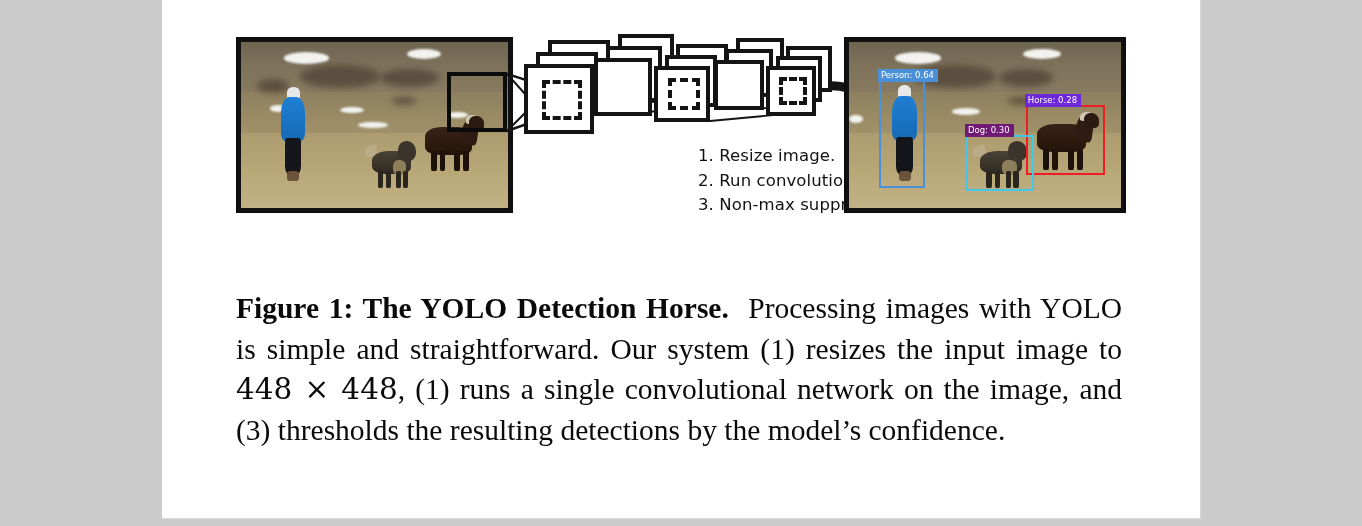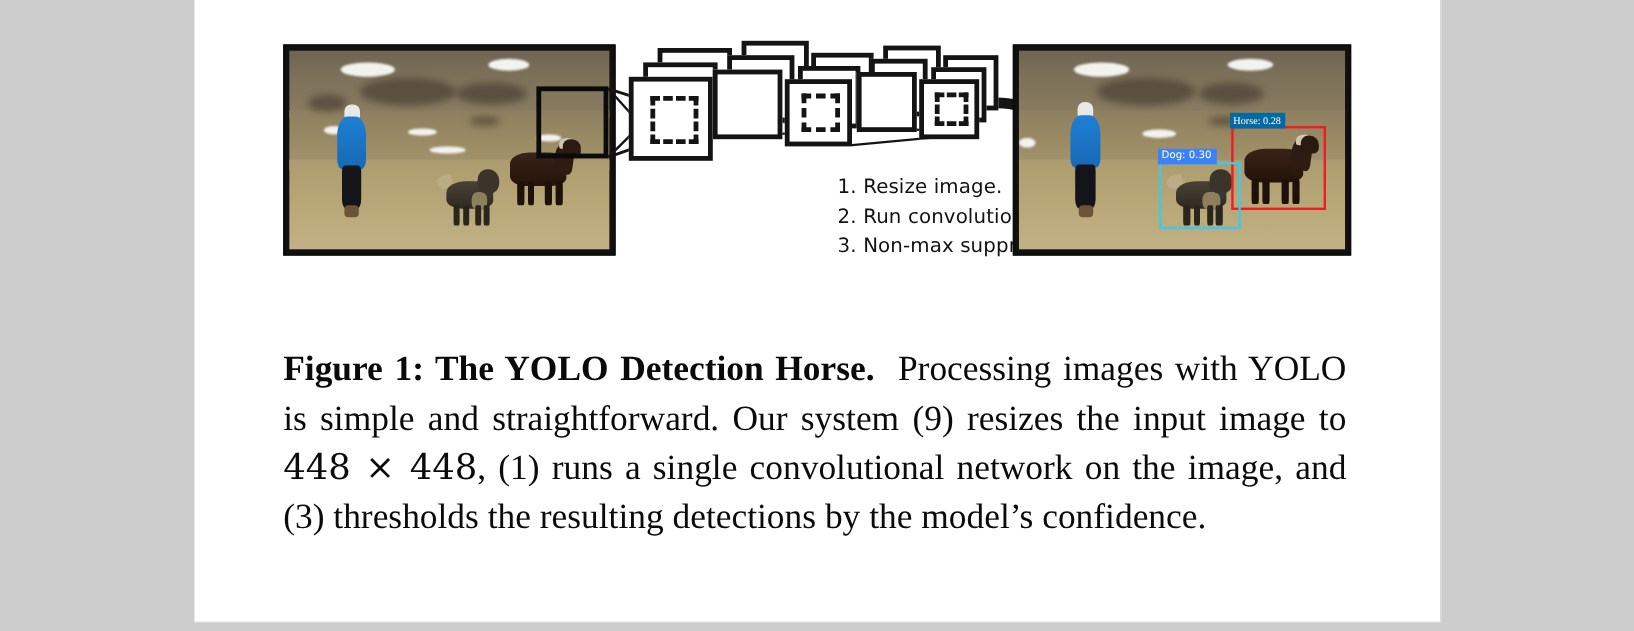--- a/index.html
+++ b/index.html
@@ -300,31 +300,34 @@
             <div class="body"></div>
               <div class="neck"></div>
             <div class="mane"></div>
               <div class="head"></div>
             <div class="leg" style="left:14%;"></div>
             <div class="leg" style="left:28%;"></div>
             <div class="leg" style="left:52%;"></div>
             <div class="leg" style="left:66%;"></div>
           </div>
 
+          <div class="det" style="left:11%;top:23%;width:17%;height:65%;border:2.5px solid #4a90d9;">
+            <span class="det-label" style="background:#4a90d9;">Person: 0.64</span>
+          </div>
 
           <div class="det" style="left:65%;top:38%;width:29%;height:42%;border:2.5px solid #ee1c25;">
-            <span class="det-label" style="background:#0369a1;font-family:Liberation Serif, serif;">Horse: 0.28</span>
+            <span class="det-label" style="background:#6d28d9;">Horse: 0.28</span>
           </div>
 
           <div class="det" style="left:43%;top:56%;width:25%;height:34%;border:2.5px solid #41c7e8;">
-            <span class="det-label" style="background:#3b82f6;">Dog: 0.30</span>
+            <span class="det-label" style="background:#701a75;">Dog: 0.30</span>
           </div>
         </div>
       </div>
     </div>
 
   </div>
 
   <div id="caption">
-    <b>Figure 1: The YOLO Detection Horse.</b><span>&nbsp; </span><span>Processing images with YOLO is simple and straightforward. Our system (9) resizes the input image to </span><span class="mathnum">448 × 448</span><span>, (1) runs a single convolutional network on the image, and (3) thresholds the resulting detections by the model’s confidence.</span>
+    <b>Figure 1: The YOLO Detection Horse.</b><span>&nbsp; </span><span>Processing images with YOLO is simple and straightforward. Our system (1) resizes the input image to </span><span class="mathnum">448 × 448</span><span>, (1) runs a single convolutional network on the image, and (3) thresholds the resulting detections by the model’s confidence.</span>
   </div>
 
 </div>
 
 </body></html>

